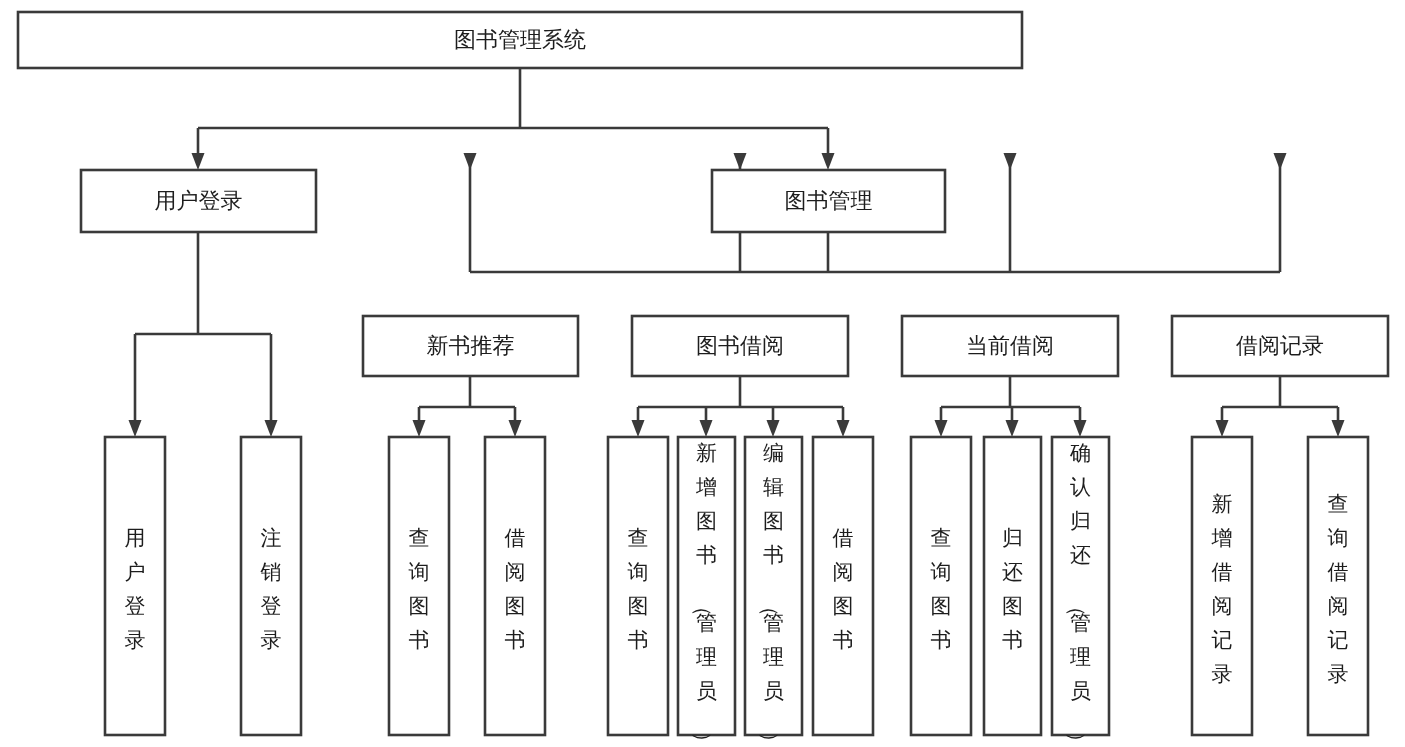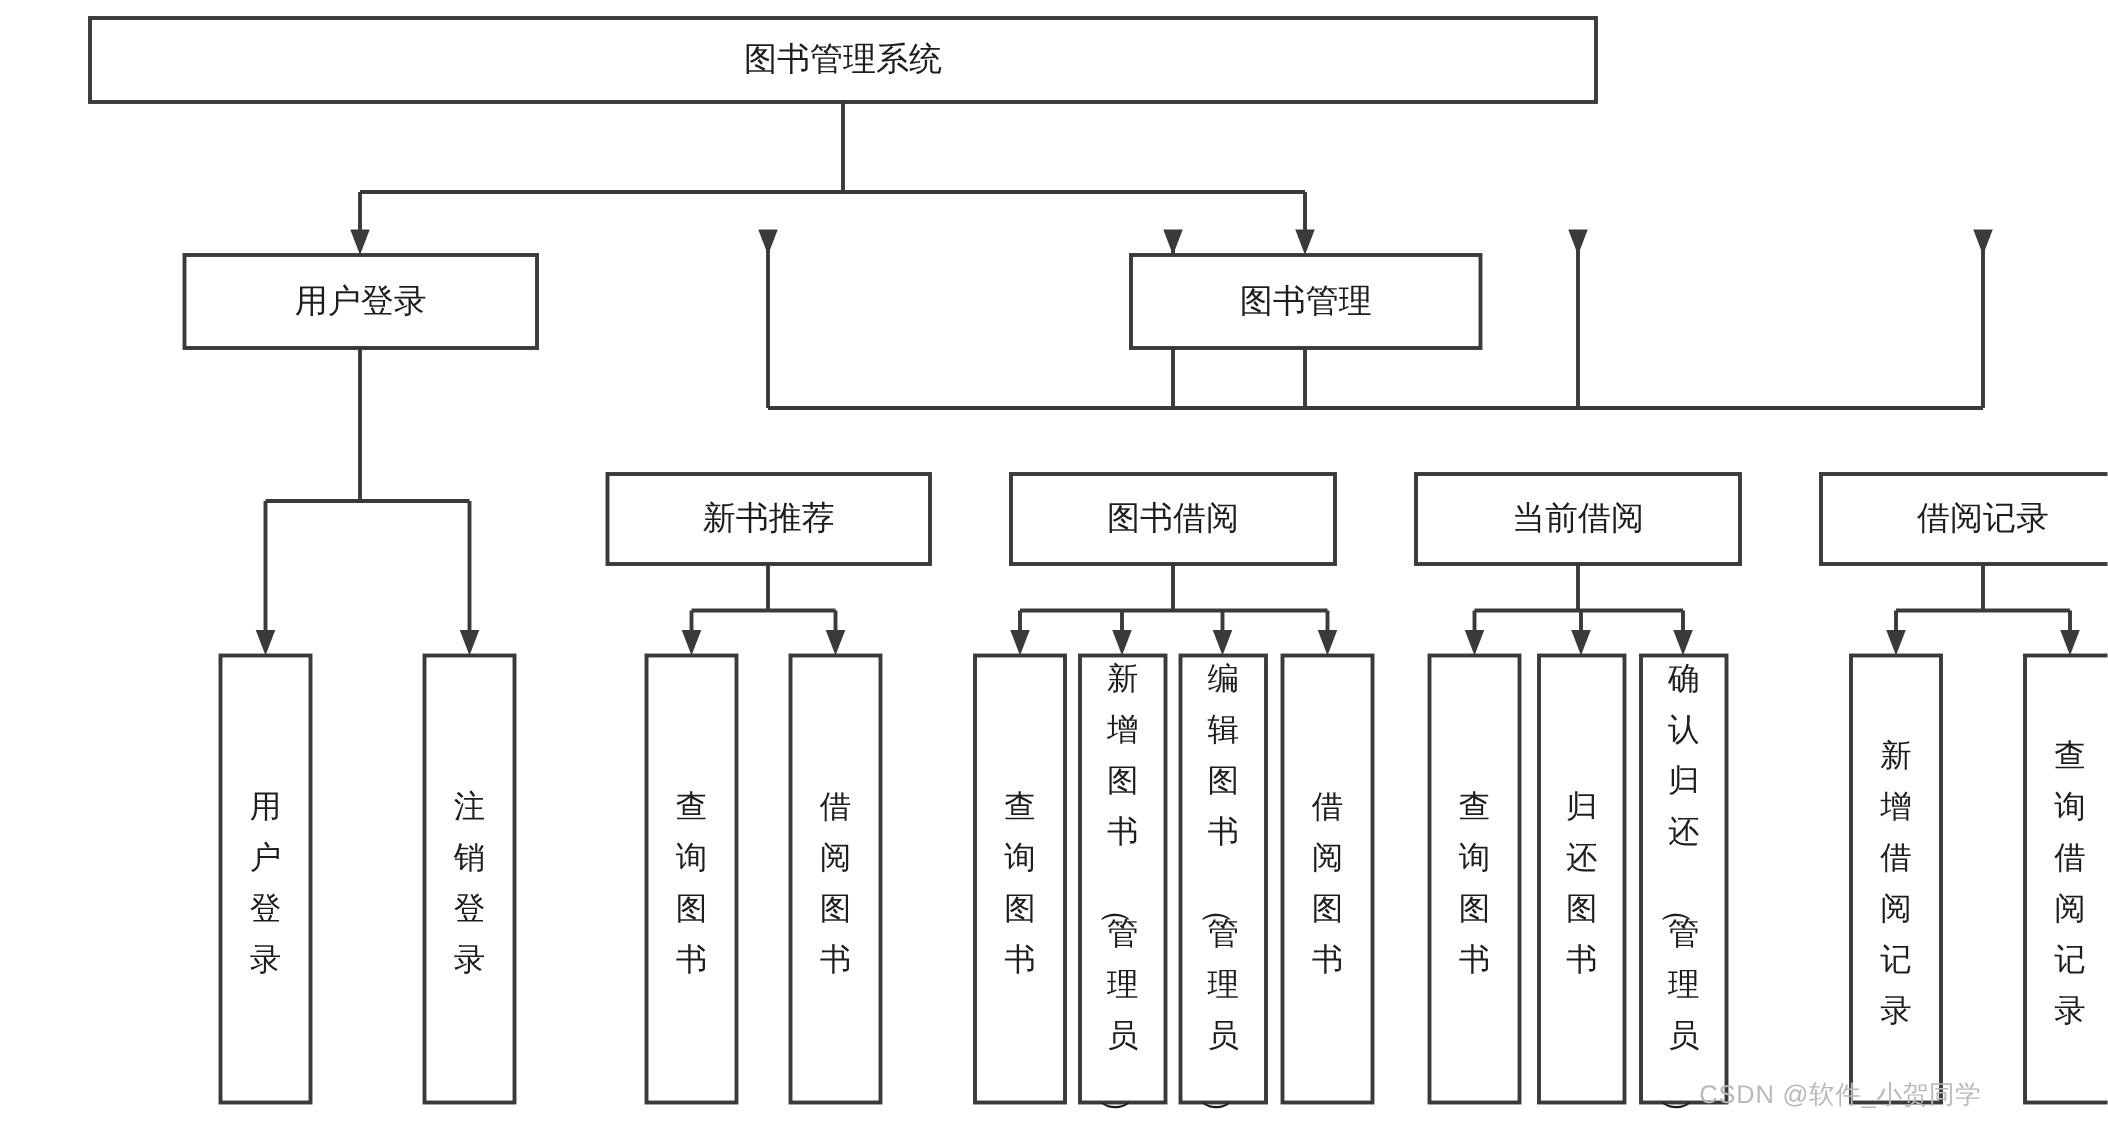--- a/index.html
+++ b/index.html
@@ -11,21 +11,20 @@
     width: 1405px;
     height: 747px;
     font-family: "Liberation Sans", "DejaVu Sans", sans-serif;
     position: relative;
     overflow: hidden;
   }
   #diagram-root {
     position: relative;
     width: 1289px;
     height: 747px;
-    margin-left: 42px;
   }
   svg.diagram-canvas {
     position: absolute;
     top: 0;
     left: 0;
     width: 1405px;
     height: 747px;
     display: block;
   }
   .node-box {
@@ -217,14 +216,13 @@
         <g>
           <rect class="node-box" x="1192" y="437" width="60" height="298"></rect>
           <text class="node-label-v" x="1222" y="510.52"><tspan x="1222" dy="0">新</tspan><tspan x="1222" dy="34">增</tspan><tspan x="1222" dy="34">借</tspan><tspan x="1222" dy="34">阅</tspan><tspan x="1222" dy="34">记</tspan><tspan x="1222" dy="34">录</tspan></text>
         </g>
         <g>
           <rect class="node-box" x="1308" y="437" width="60" height="298"></rect>
           <text class="node-label-v" x="1338" y="510.52"><tspan x="1338" dy="0">查</tspan><tspan x="1338" dy="34">询</tspan><tspan x="1338" dy="34">借</tspan><tspan x="1338" dy="34">阅</tspan><tspan x="1338" dy="34">记</tspan><tspan x="1338" dy="34">录</tspan></text>
         </g>
       </g>
   </svg>
-  <div class="watermark-text">CSDN @软件_小贺同学</div>
 </div>
 
 </body></html>

